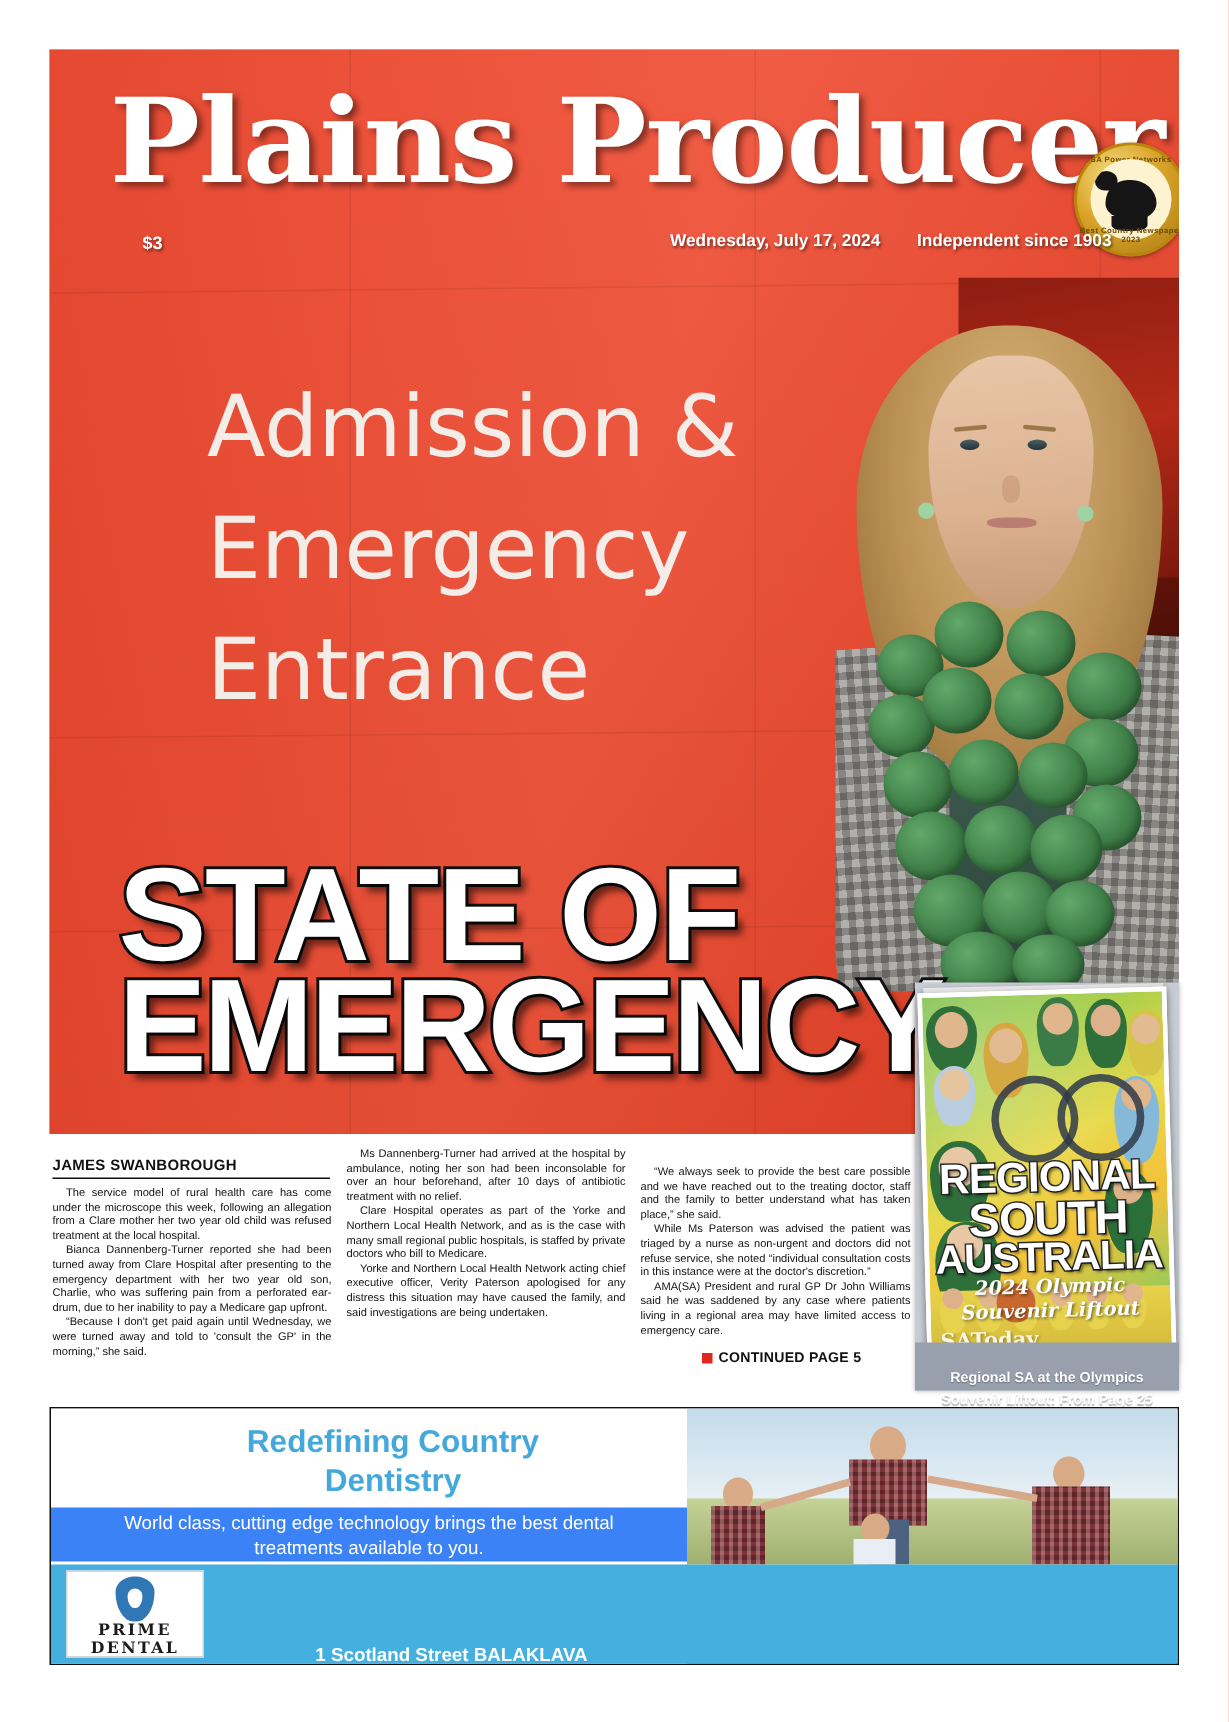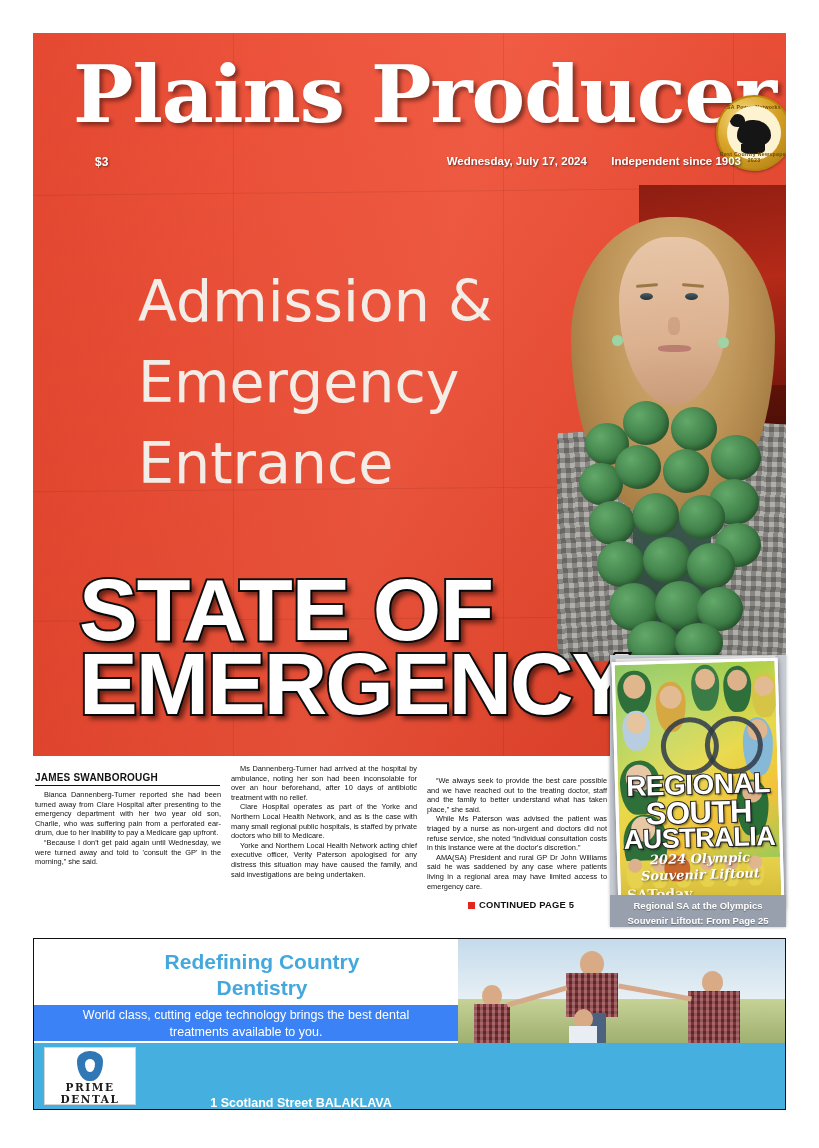--- a/index.html
+++ b/index.html
@@ -47,21 +47,21 @@
   .roundel-txt-top{top:7px;}
   .roundel-txt-bot{bottom:6px;}
 
   .price{position:absolute;left:62px;top:122px;font-size:12px;font-weight:700;color:#ffffff;
      text-shadow:1px 1px 2px rgba(0,0,0,.5);}
   .dateline{position:absolute;right:45px;top:122px;font-size:11.5px;font-weight:700;color:#ffffff;
      text-shadow:1px 1px 2px rgba(0,0,0,.5);white-space:nowrap;}
   .dateline .sep{display:inline-block;width:18px;}
 
   
-  .sign{position:absolute;left:105px;top:228px;width:430px;color:#f4ece6;
+  .sign{position:absolute;left:105px;top:212px;width:430px;color:#f4ece6;
         font-family:"DejaVu Sans",sans-serif;font-weight:400;font-size:57px;line-height:81px;
         letter-spacing:0px;}
   .sign div{white-space:nowrap;}
 
   
   .portrait{position:absolute;left:524px;top:152px;width:232px;height:476px;overflow:hidden;}
   .p-doorbg{position:absolute;right:0;top:0;width:150px;height:230px;
       background:linear-gradient(170deg,#8d1d12 0%,#b52a18 45%,#6d1309 100%);}
   .p-doorbg2{position:absolute;right:0;top:200px;width:150px;height:90px;
       background:linear-gradient(180deg,#5e1208,#3b0c05);}
@@ -131,21 +131,21 @@
   .pc-t1{top:106px;font-size:28px;}
   .pc-t2{top:132px;font-size:31px;}
   .pc-t3{top:160px;font-size:27px;}
   .pc-sub{position:absolute;left:0;width:100%;text-align:center;color:#ffffff;
      font-family:"DejaVu Serif",serif;font-style:italic;font-weight:700;font-size:13px;
      line-height:16px;text-shadow:1px 1px 2px rgba(0,0,0,.5);top:188px;}
   .pc-brand{position:absolute;left:6px;bottom:6px;color:#ffffff;font-size:14px;font-weight:700;
      font-family:"DejaVu Serif",serif;opacity:.85;text-shadow:1px 1px 2px rgba(0,0,0,.4);}
   .promo-caption{position:absolute;left:0;bottom:0;width:100%;height:32px;
      background:#98a0ae;color:#ffffff;font-size:9.5px;font-weight:700;line-height:15px;
-     text-align:center;padding-top:3px;box-sizing:border-box;
+     text-align:center;padding-top:16px;box-sizing:border-box;
      text-shadow:0 1px 1px rgba(0,0,0,.35);}
 
   
   .byline{position:absolute;left:35px;top:772px;width:185px;
      font-size:10px;font-weight:700;color:#111;letter-spacing:.2px;
      border-bottom:1.4px solid #111;padding-bottom:2px;}
   .col{position:absolute;top:790px;width:186px;font-family:"Liberation Sans",sans-serif;
      font-size:7.4px;line-height:9.6px;color:#111;text-align:justify;}
   .col.c1{left:35px;}
   .col.c2{left:231px;top:764px;}
@@ -328,20 +328,21 @@
     </div>
     <div class="promo-caption">
       <div>Regional SA at the Olympics</div>
       <div>Souvenir Liftout: From Page 25</div>
     </div>
   </div>
 
   <div class="byline">JAMES SWANBOROUGH</div>
 
   <div class="col c1">
+    <p>The service model of rural health care has come under the microscope this week, following an allegation from a Clare mother her two year old child was refused treatment at the local hospital.</p>
     <p>Bianca Dannenberg-Turner reported she had been turned away from Clare Hospital after presenting to the emergency department with her two year old son, Charlie, who was suffering pain from a perforated ear-drum, due to her inability to pay a Medicare gap upfront.</p>
     <p>“Because I don't get paid again until Wednesday, we were turned away and told to 'consult the GP' in the morning,” she said.</p>
   </div>
 
   <div class="col c2">
     <p>Ms Dannenberg-Turner had arrived at the hospital by ambulance, noting her son had been inconsolable for over an hour beforehand, after 10 days of antibiotic treatment with no relief.</p>
     <p>Clare Hospital operates as part of the Yorke and Northern Local Health Network, and as is the case with many small regional public hospitals, is staffed by private doctors who bill to Medicare.</p>
     <p>Yorke and Northern Local Health Network acting chief executive officer, Verity Paterson apologised for any distress this situation may have caused the family, and said investigations are being undertaken.</p>
   </div>
 

